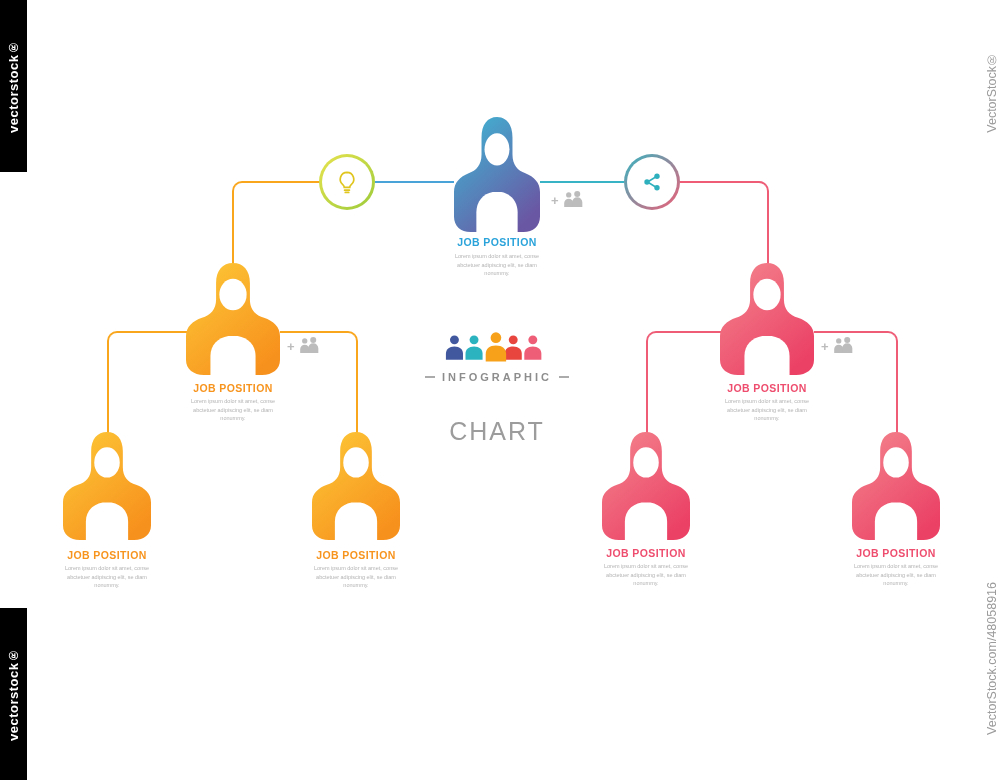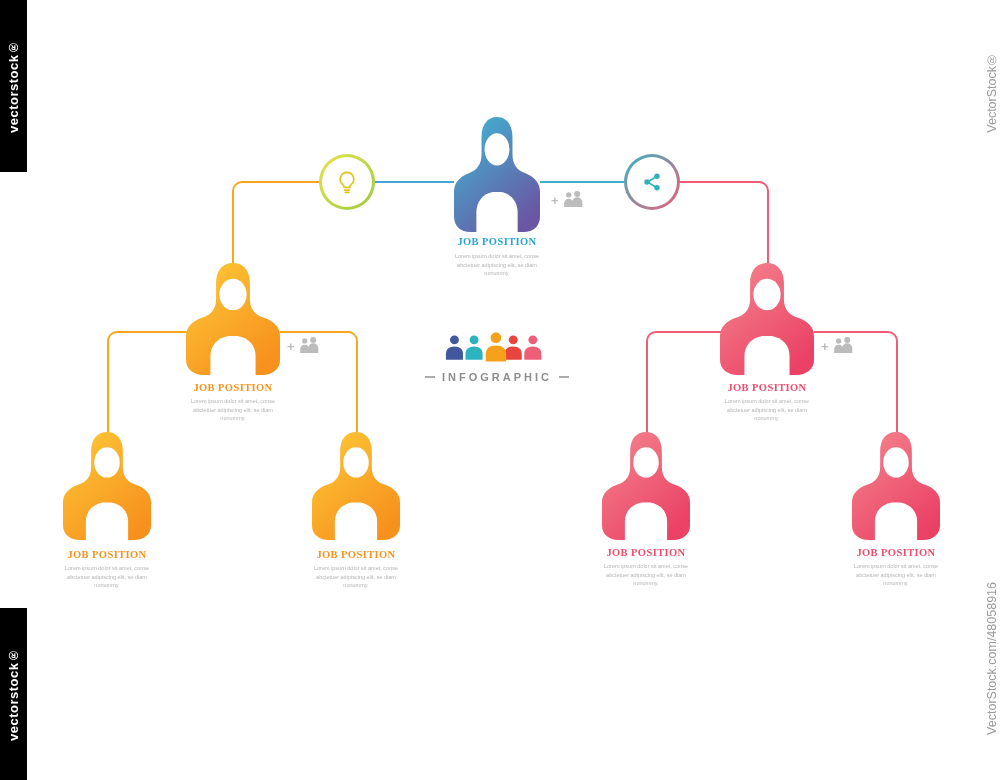--- a/index.html
+++ b/index.html
@@ -38,21 +38,21 @@
   .badge-share{background:linear-gradient(135deg,#35b5c1,#ef5e77);}
   .badge-in{width:100%;height:100%;border-radius:50%;background:#fff;
             display:flex;align-items:center;justify-content:center;}
 
   
   .plus-people{position:absolute;display:flex;align-items:flex-end;gap:2px;color:#bcbcbc;}
   .plus-people .plus{font-size:13px;line-height:1;font-weight:600;}
 
   
   .lbl{position:absolute;font-size:10.5px;font-weight:bold;letter-spacing:.4px;
-       text-align:center;width:160px;font-family:Liberation Serif, serif;}
+       text-align:center;width:160px;}
   .lbl.blue{color:#2aa3da}.lbl.orange{color:#f7941e}.lbl.pink{color:#ee4d6e}
   .desc{position:absolute;font-size:5.5px;line-height:1.55;color:#b4b4b4;
         text-align:center;width:104px;}
 
   
   .team-svg{position:absolute;left:445px;top:331px;}
   .kicker{position:absolute;left:417px;top:371px;width:160px;display:flex;
           align-items:center;justify-content:center;gap:7px;color:#8d8d8d;
           font-size:11px;font-weight:bold;letter-spacing:3px;}
   .kicker::before,.kicker::after{content:"";width:10px;height:2px;background:#ababab;}
@@ -237,14 +237,15 @@
   <svg class="team-svg" width="104" height="33" viewBox="0 0 100 32">
     <use href="#mini-person" transform="translate(0,4) scale(0.92)" fill="#41589f"></use>
     <use href="#mini-person" transform="translate(19,4) scale(0.92)" fill="#2bb3c0"></use>
     <use href="#mini-person" transform="translate(57,4) scale(0.92)" fill="#e8453f"></use>
     <use href="#mini-person" transform="translate(76,4) scale(0.92)" fill="#ef5e77"></use>
     <use href="#mini-person" transform="translate(38.5,1) scale(1.1)" fill="#f7a11a"></use>
   </svg>
   <div class="kicker">
     <span>INFOGRAPHIC</span>
   </div>
+  <div class="title l2">CHART</div>
 
 </div>
 
 </body></html>

